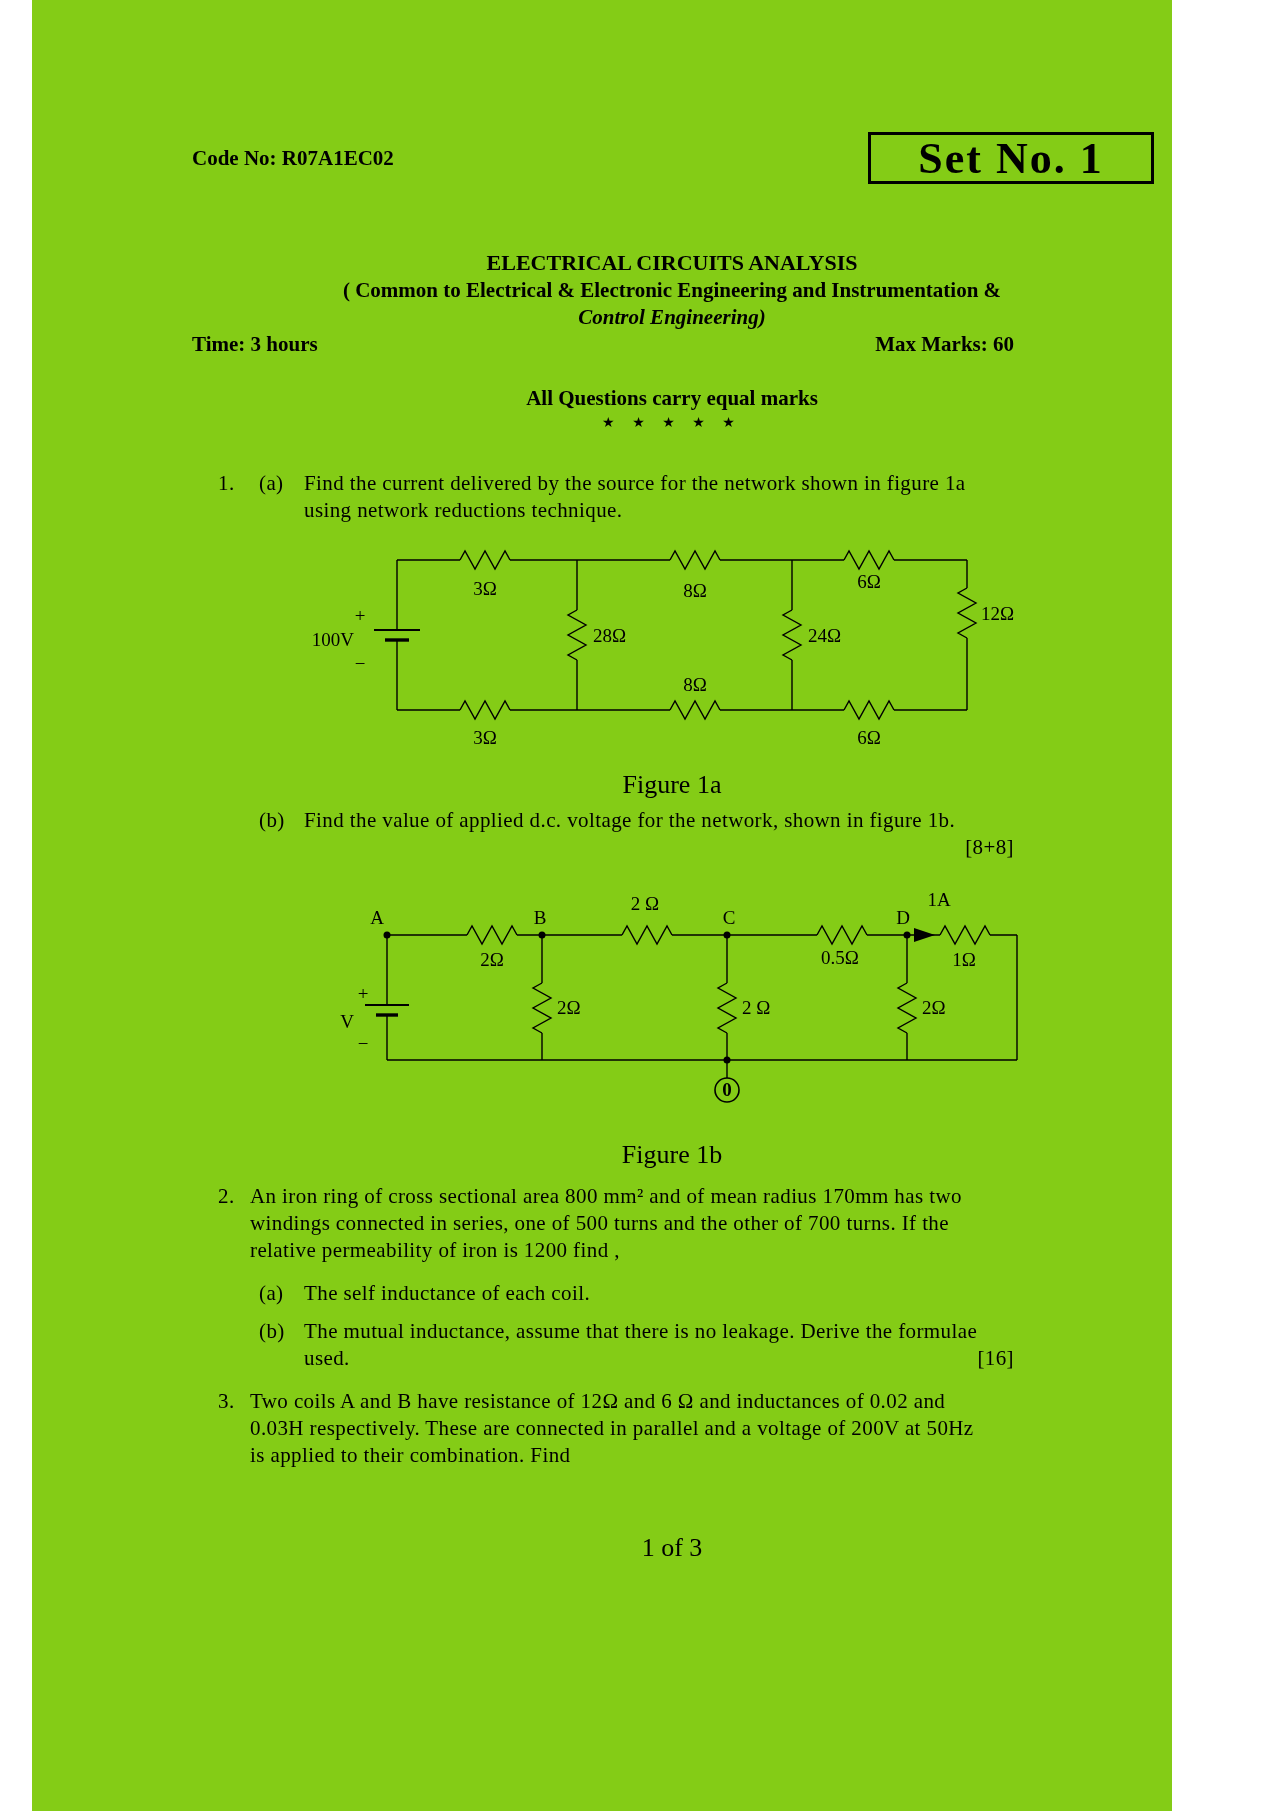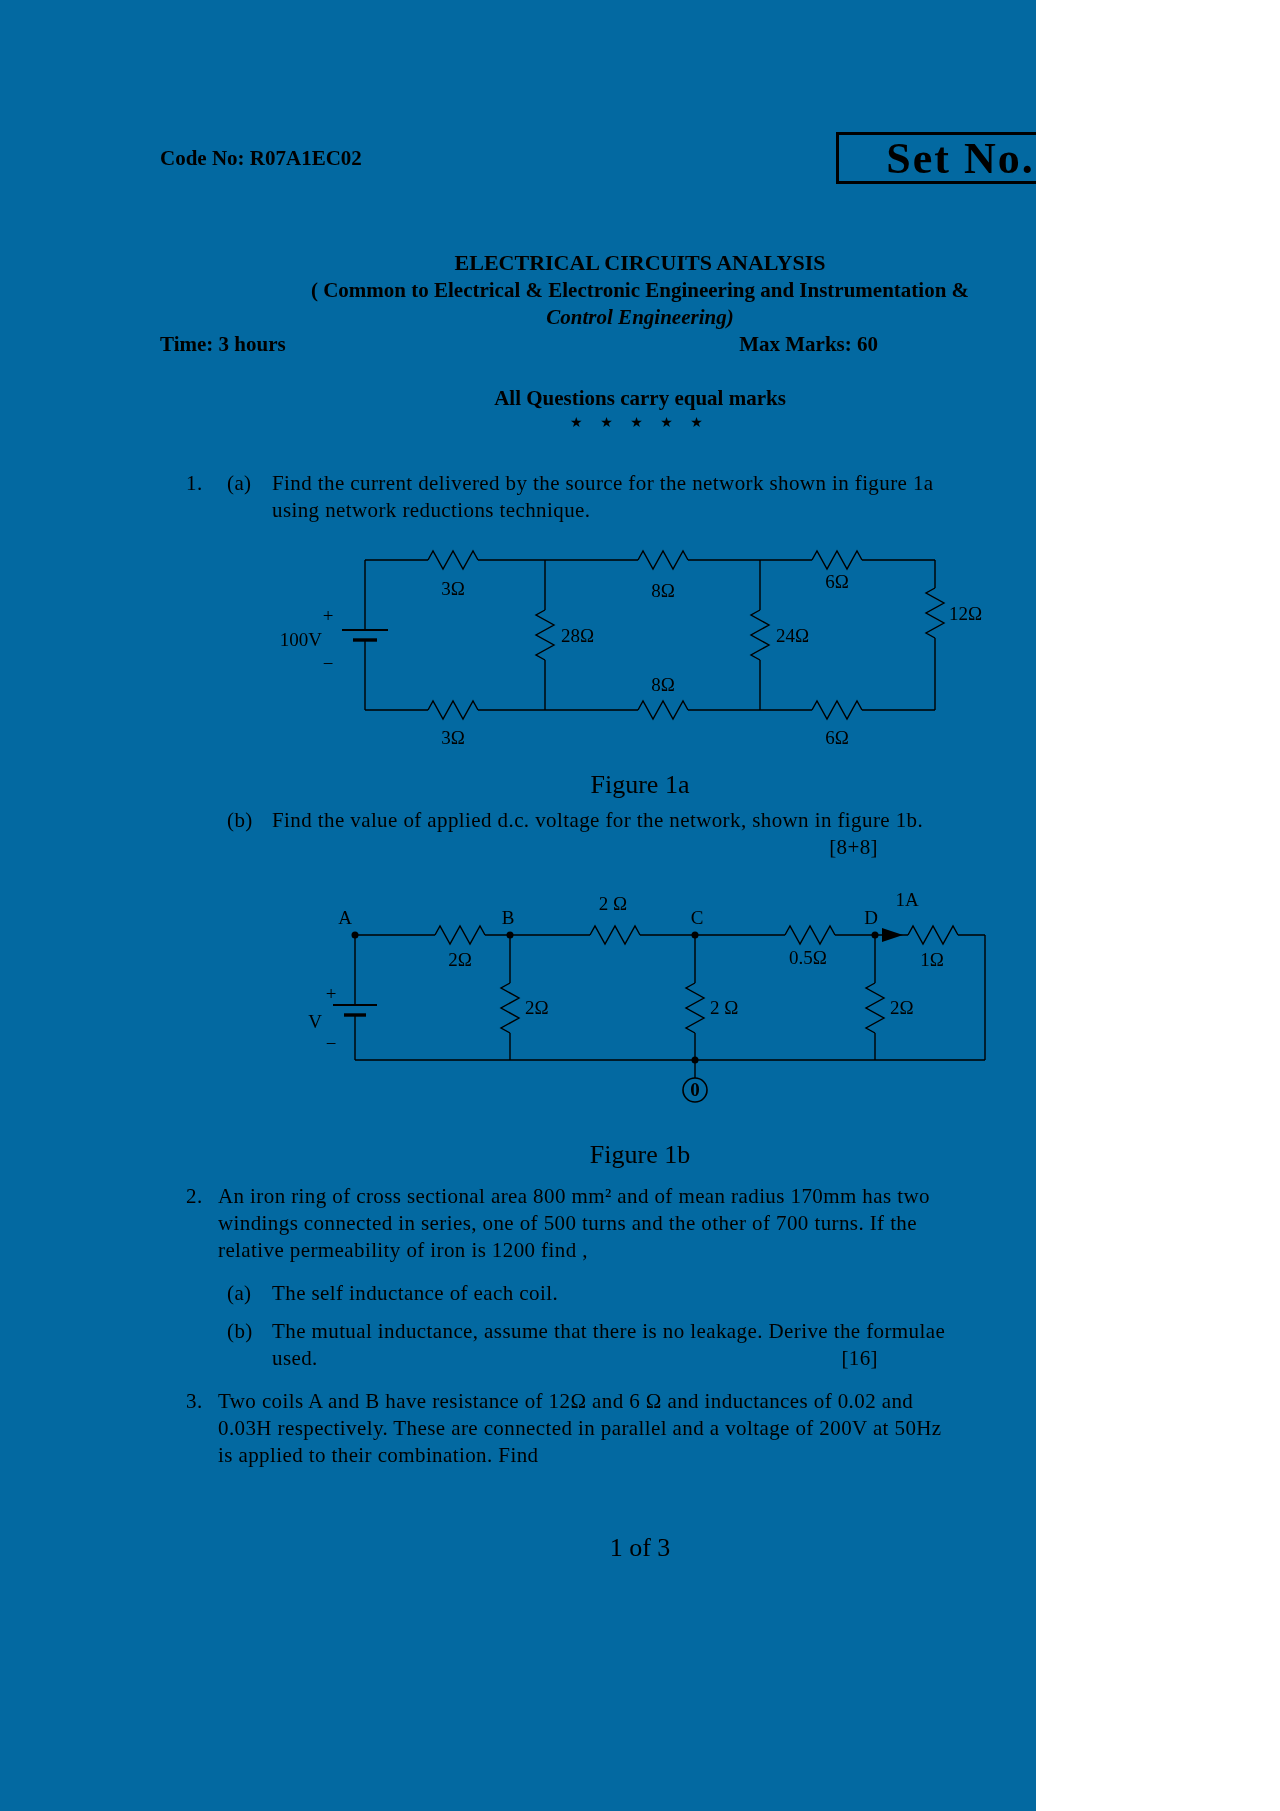--- a/index.html
+++ b/index.html
@@ -1,24 +1,25 @@
 <!DOCTYPE html>
 <html><head>
 <meta charset="utf-8">
 <style>
   * { margin: 0; padding: 0; box-sizing: border-box; }
   html, body { background: #ffffff; }
   .page {
     position: relative;
-    width: 1036px;
+    width: 1140px;
     height: 1811px;
-    background: #0369a1;
+    background: #84cc16;
     font-family: "Liberation Serif", serif;
     color: #000000;
     overflow: hidden;
+    margin-left: 32px;
   }
   .abs { position: absolute; white-space: pre; }
   .cline {
     position: absolute;
     left: 0;
     width: 1280px;
     text-align: center;
     white-space: pre;
   }
   .bold { font-weight: 700; }

